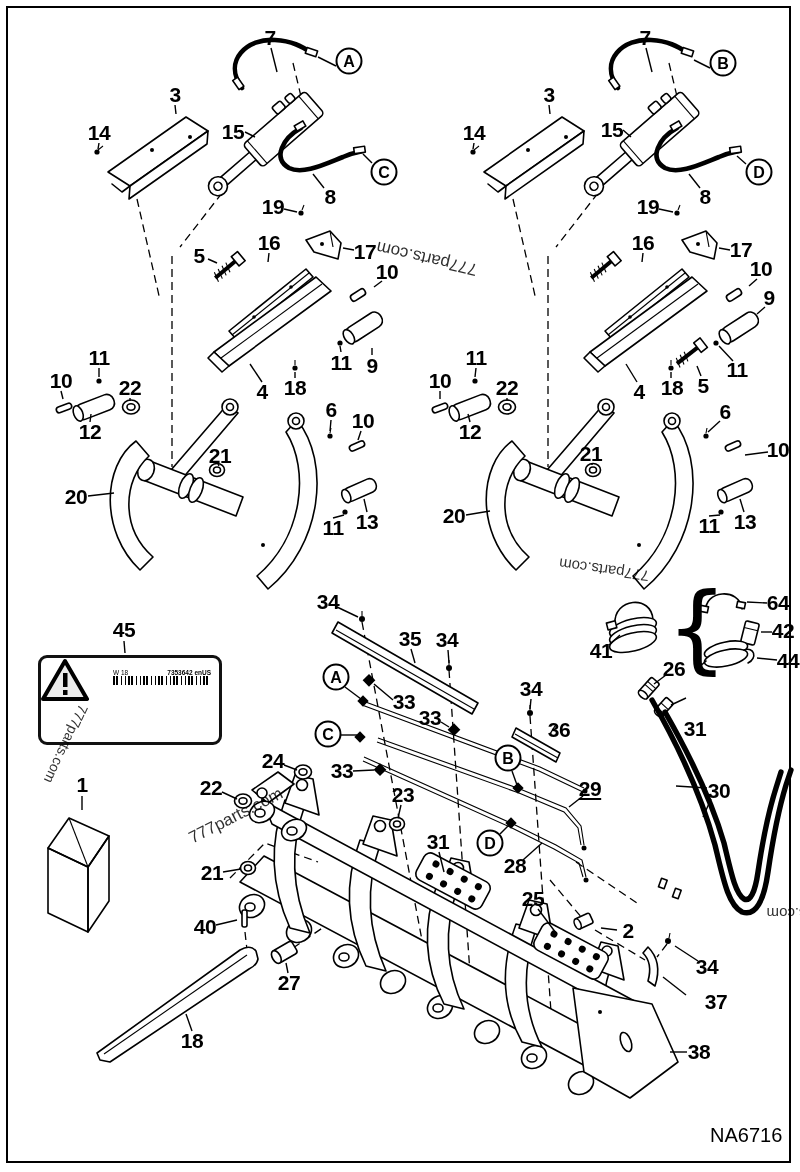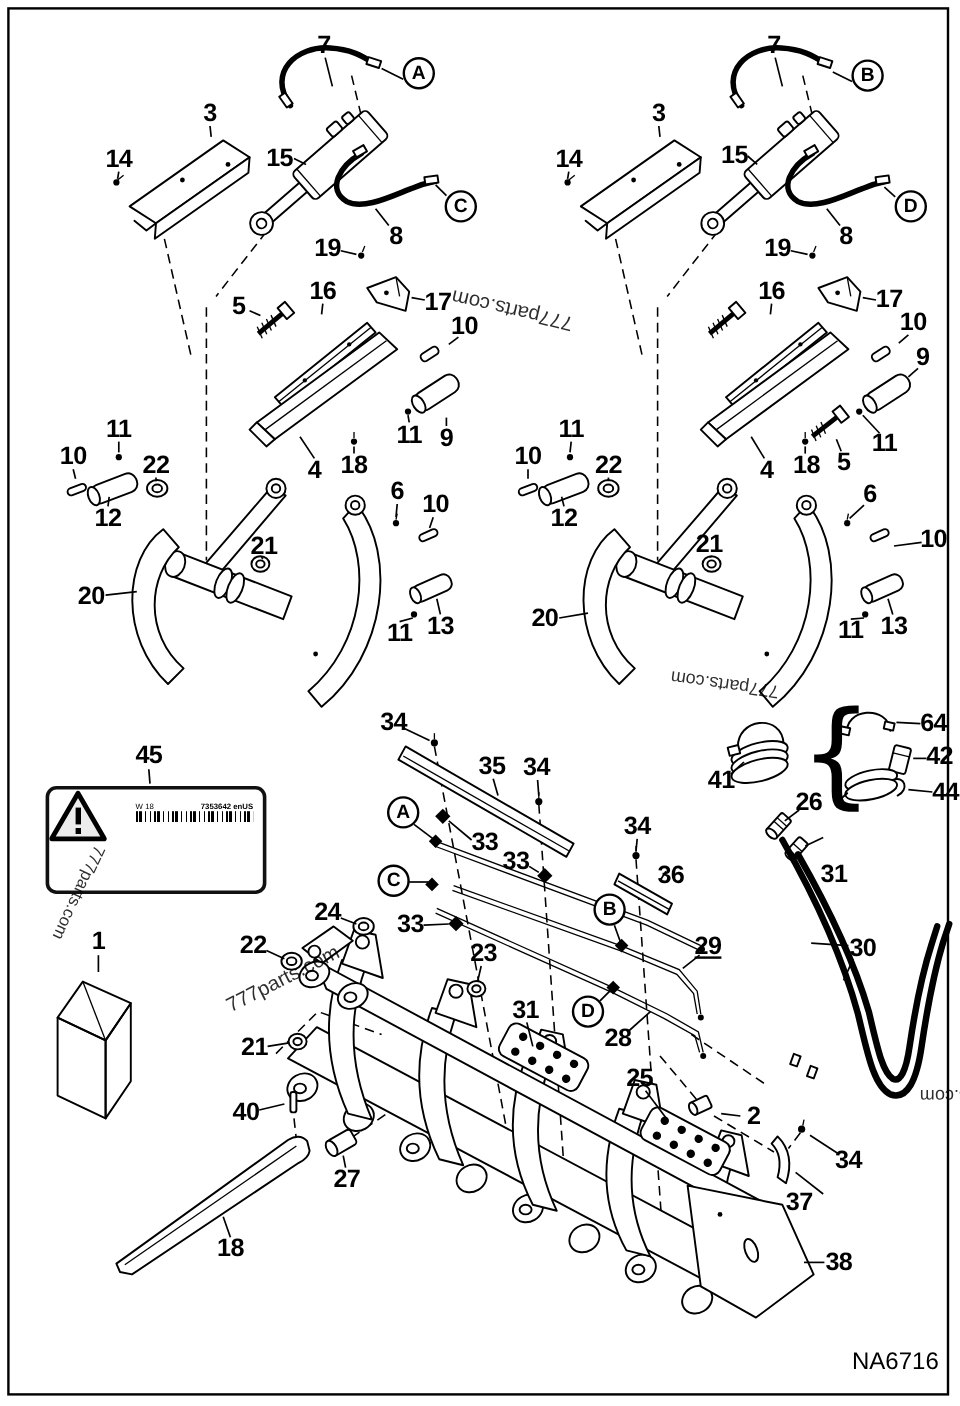--- a/index.html
+++ b/index.html
@@ -570,21 +570,21 @@
     <div class="callout" style="left: 533px; top: 899px;">25</div>
     <div class="callout" style="left: 273px; top: 761px;">24</div>
     <div class="callout" style="left: 211px; top: 788px;">22</div>
     <div class="callout" style="left: 212px; top: 873px;">21</div>
     <div class="callout" style="left: 82px; top: 785px;">1</div>
     <div class="callout" style="left: 205px; top: 927px;">40</div>
     <div class="callout" style="left: 289px; top: 983px;">27</div>
     <div class="callout" style="left: 192px; top: 1041px;">18</div>
     <div class="callout" style="left: 628px; top: 931px;">2</div>
     <div class="callout" style="left: 707px; top: 967px;">34</div>
-    <div class="callout" style="left: 666px; top: 1002px;">37</div>
+    <div class="callout" style="left: 716px; top: 1002px;">37</div>
     <div class="callout" style="left: 699px; top: 1052px;">38</div>
     <div class="callout" style="left: 601px; top: 651px;">41</div>
     <div class="callout" style="left: 778px; top: 603px;">64</div>
     <div class="callout" style="left: 783px; top: 631px;">42</div>
     <div class="callout" style="left: 788px; top: 661px;">44</div>
     <div class="callout" style="left: 674px; top: 669px;">26</div>
     <div class="callout" style="left: 695px; top: 729px; text-align: right;">31</div>
     <div class="callout" style="left: 719px; top: 791px;">30</div>
     <div class="lettercircle" style="left: 349px; top: 61px;">A</div>
     <div class="lettercircle" style="left: 723px; top: 63px;">B</div>

